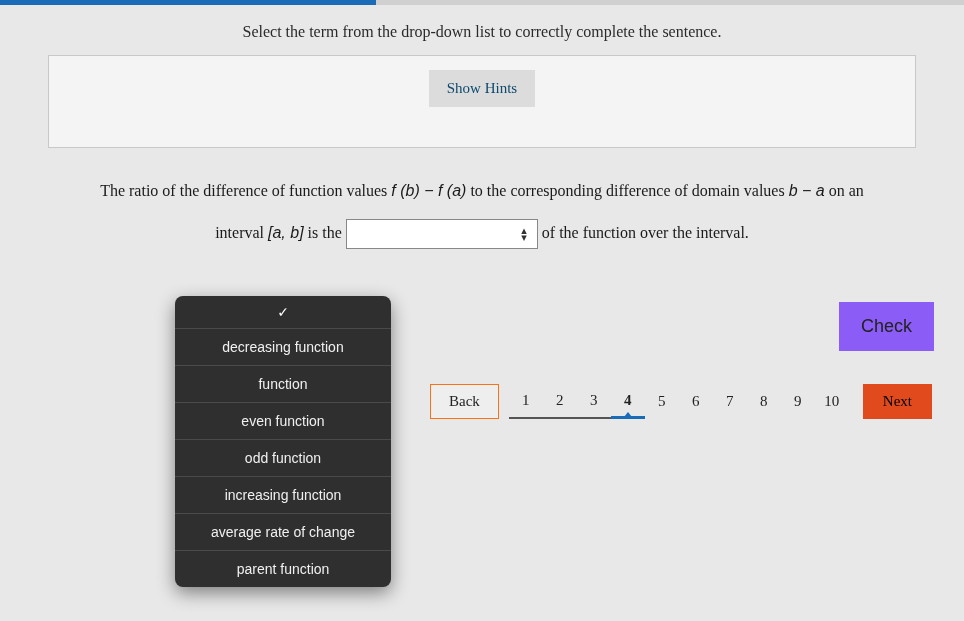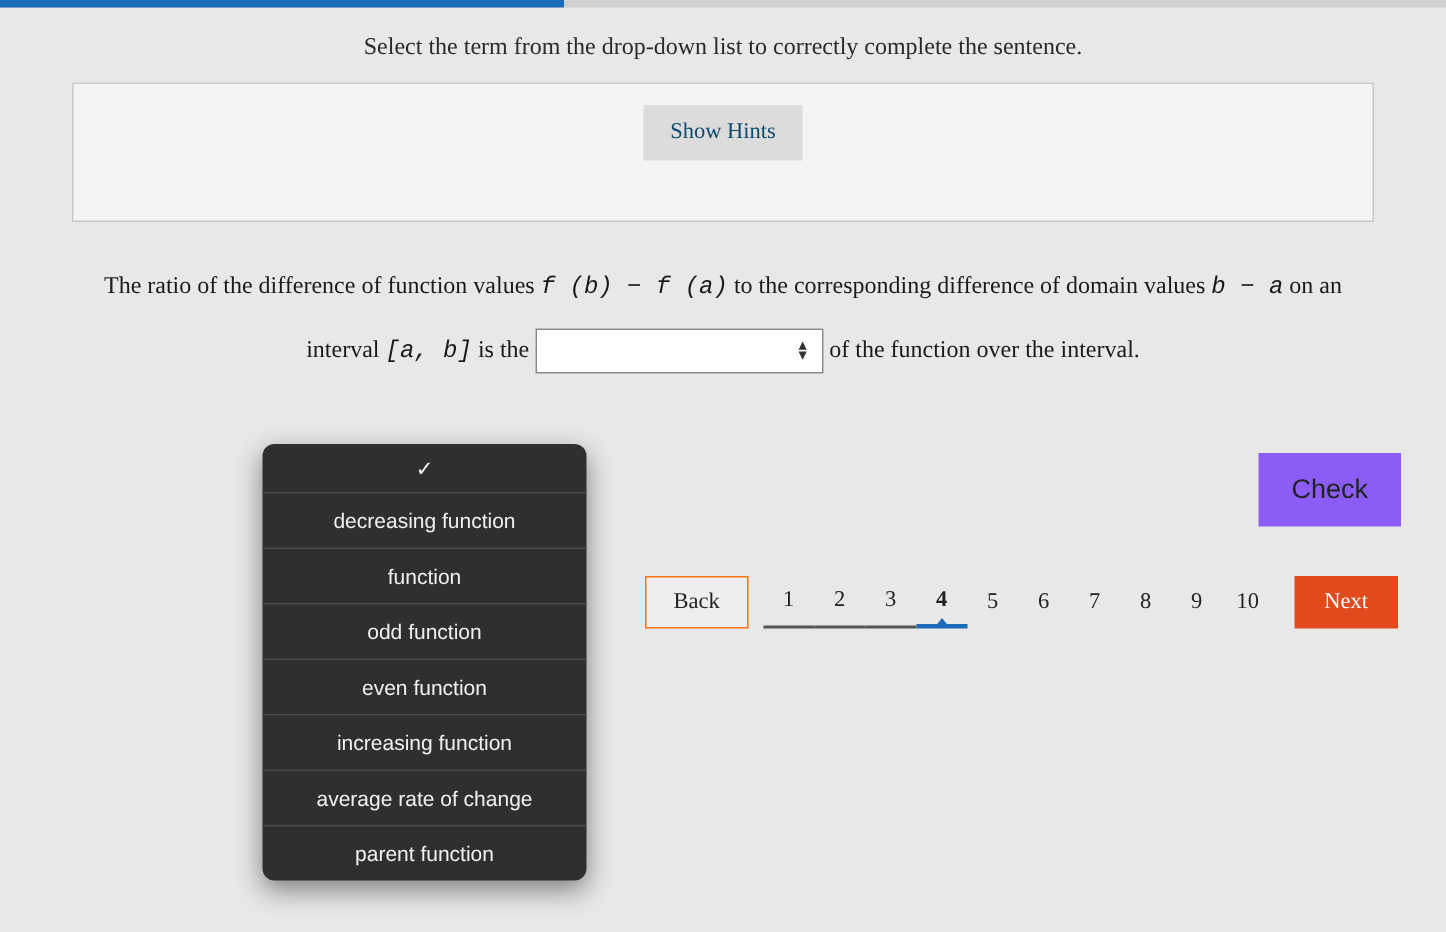--- a/index.html
+++ b/index.html
@@ -45,21 +45,21 @@
       color: #0c4a6e;
       cursor: pointer;
       font-family: inherit;
     }
     .question-wrap {
       font-size: 16px;
       color: #1a1a1a;
       line-height: 2.6;
       position: relative;
     }
-    .math-i { font-style: italic; font-family: Liberation Mono, monospace; }
+    .math-i { font-style: italic; font-family: Liberation Sans, sans-serif; }
     .dropdown-select {
       display: inline-flex;
       align-items: center;
       justify-content: flex-end;
       width: 192px;
       height: 30px;
       border: 1px solid #888;
       background: #fff;
       vertical-align: middle;
       padding: 0 10px;
@@ -140,21 +140,21 @@
     }
     .page-num.visited { border-bottom: 2px solid #555; }
     .page-num.current { border-bottom: 3px solid #1a6bb8; font-weight:bold; }
     .page-num.current::after{
       content:''; position:absolute; bottom:-1px; left:50%; transform:translateX(-50%);
       border-left:4px solid transparent; border-right:4px solid transparent; border-bottom:5px solid #1a6bb8;
     }
     .next-btn {
       margin-left: 14px;
       background: #e04a1d;
-      color: #ffffff;
+      color: #000000;
       border: none;
       padding: 9px 20px;
       font-size: 15px;
       cursor: pointer;
       font-family: inherit;
     }
   </style>
 </head>
 <body>
 
@@ -180,22 +180,22 @@
       </span><span> of the function over the interval.</span>
   </div>
 </div>
 
 <div class="dropdown-menu">
   <div class="dropdown-item check-row">
     <span>✓</span>
   </div>
   <div class="dropdown-item">decreasing function</div>
   <div class="dropdown-item">function</div>
+  <div class="dropdown-item">even function</div>
   <div class="dropdown-item">odd function</div>
-  <div class="dropdown-item">even function</div>
   <div class="dropdown-item">increasing function</div>
   <div class="dropdown-item">average rate of change</div>
   <div class="dropdown-item">parent function</div>
 </div>
 
 <div class="controls">
   <button class="check-btn">Check</button>
 </div>
 
 <div class="pager">

